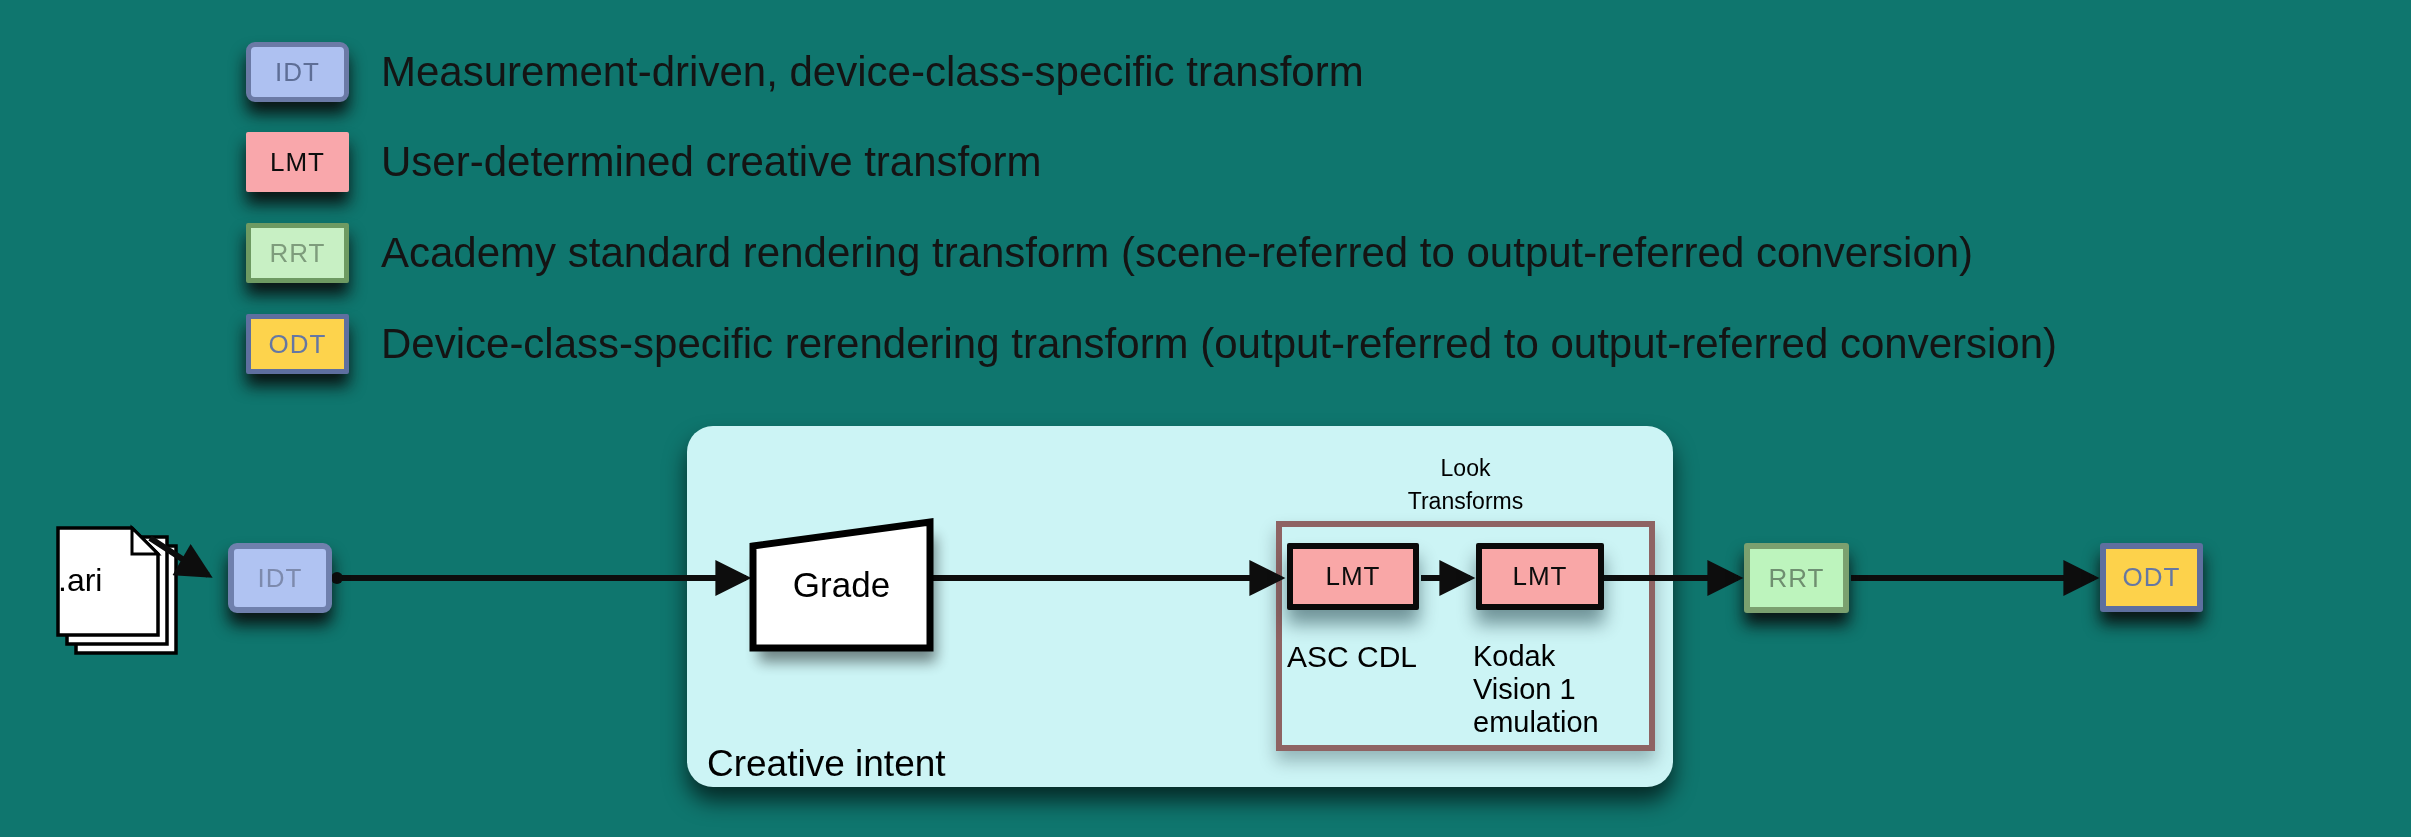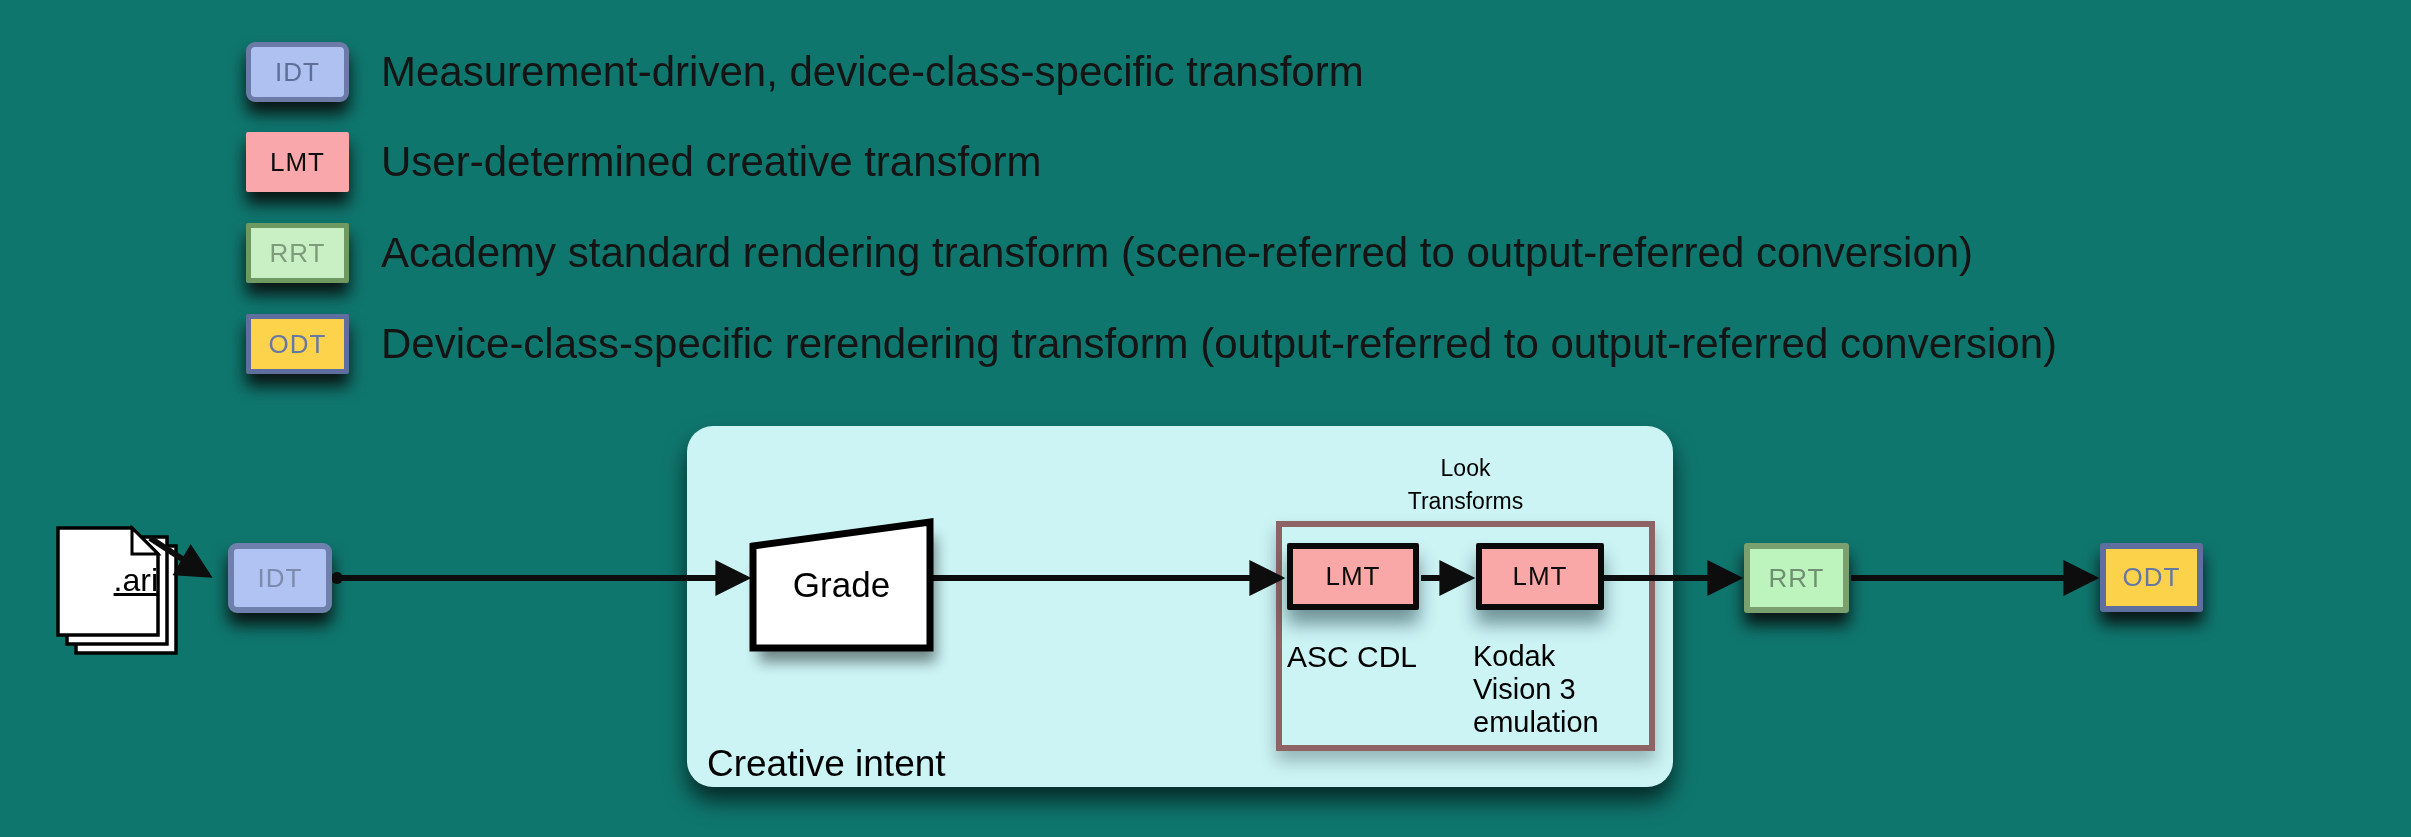--- a/index.html
+++ b/index.html
@@ -46,22 +46,22 @@
             box-shadow:0 12px 16px rgba(10,10,10,0.9);}
   .node-odt .node-label{color:#6577a3;}
   .node-label{font-size:26px;letter-spacing:1px;}
 
   .caption{position:absolute;text-align:left;color:#000;z-index:6;white-space:nowrap;}
   .caption-asc{left:1287px;top:640px;width:132px;font-size:30px;}
   .caption-kodak{left:1473px;top:640px;width:134px;font-size:29px;line-height:33px;}
 
   .grade-label{position:absolute;left:753px;top:565px;width:177px;text-align:center;
                font-size:35px;color:#000;z-index:6;}
-  .ari-label{position:absolute;left:58px;top:562px;width:100px;text-align:right;
-             font-size:32px;color:#000;z-index:6;text-decoration:underline;}
+  .ari-label{position:absolute;left:58px;top:562px;width:100px;text-align:left;
+             font-size:32px;color:#000;z-index:6;}
 
   .flow-svg{position:absolute;left:0;top:0;z-index:3;}
 </style>
 </head>
 <body>
 
 <div class="canvas">
 
   <div>
 
@@ -155,19 +155,19 @@
 
   <div class="look-title">
     <div>Look</div>
     <div>Transforms</div>
   </div>
 
   <div class="caption caption-asc">ASC CDL</div>
 
   <div class="caption caption-kodak">
     <div>Kodak</div>
-    <div>Vision 3</div>
+    <div>Vision 1</div>
     <div>emulation</div>
   </div>
 
   <div class="panel-label">Creative intent</div>
 
 </div>
 
 </body></html>

